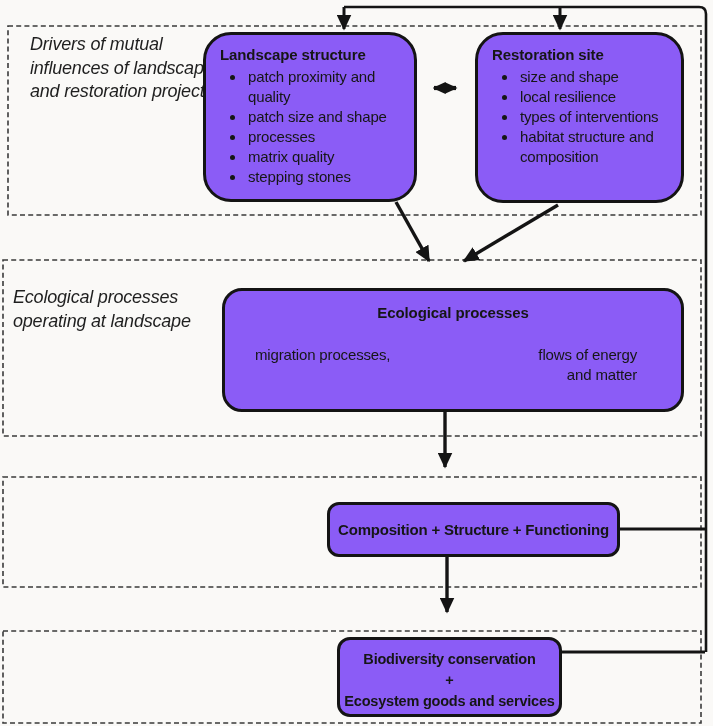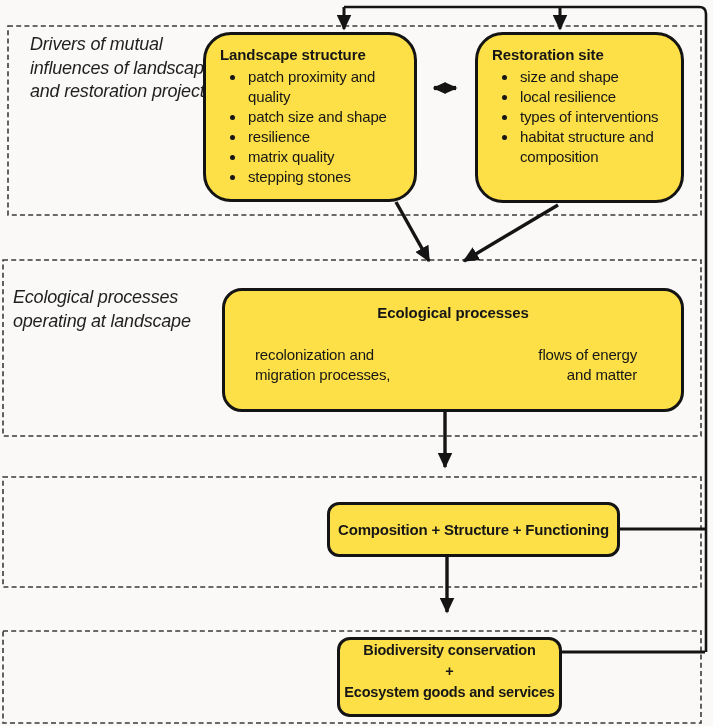--- a/index.html
+++ b/index.html
@@ -16,21 +16,21 @@
     position:absolute;z-index:2;
     font-style:italic;
     font-size:18px;line-height:23.5px;
     color:#1f1f1f;
     letter-spacing:-0.2px;
   }
   .sec-label span{display:block;}
   .box{
     position:absolute;z-index:3;
     border:3.2px solid #141414;
-    background:#fde047;
+    background:#8b5cf6;
     box-sizing:border-box;
   }
   .bullet-box{border-radius:28px;padding:10px 8px 0 14px;}
   .bullet-box .box-title{font-weight:bold;font-size:15px;line-height:19px;letter-spacing:-0.1px;}
   .bullet-box ul{
     margin:3px 0 0 0;padding:0 0 0 26px;
     list-style:disc outside;
   }
   .bullet-box li{
     font-size:15px;line-height:20px;letter-spacing:-0.15px;
@@ -44,21 +44,21 @@
   .eco-left{position:absolute;left:30px;top:54px;font-size:15px;line-height:19.5px;letter-spacing:-0.15px;}
   .eco-right{position:absolute;right:44px;top:54px;font-size:15px;line-height:19.5px;text-align:right;letter-spacing:-0.15px;}
   .eco-left span,.eco-right span{display:block;}
   #box-comp{
     border-radius:12px;border-width:3.4px;
     display:flex;align-items:center;justify-content:center;
     font-weight:bold;font-size:15px;letter-spacing:-0.2px;
   }
   #box-bio{
     border-radius:13px;border-width:3.4px;
-    text-align:center;
+    text-align:center;padding-top:9px;
     font-weight:bold;font-size:14.5px;line-height:21px;letter-spacing:-0.2px;
   }
   #box-bio span{display:block;}
 </style>
 </head>
 <body>
 
 <div id="canvas">
 
   <svg id="connector-layer" viewBox="0 0 713 726" xmlns="http://www.w3.org/2000/svg">
@@ -100,40 +100,39 @@
   <div class="sec-label" style="left:13px;top:286px;">
     <span>Ecological processes</span>
     <span>operating at landscape</span>
   </div>
 
   <div class="box bullet-box" style="left:203px;top:32px;width:214px;height:170px;">
     <div class="box-title">Landscape structure</div>
     <ul>
       <li>patch proximity and quality</li>
       <li>patch size and shape</li>
-      <li>resilience</li>
+      <li>processes</li>
       <li>matrix quality</li>
       <li>stepping stones</li>
     </ul>
   </div>
 
   <div class="box bullet-box" style="left:475px;top:32px;width:209px;height:171px;">
     <div class="box-title">Restoration site</div>
     <ul>
       <li>size and shape</li>
       <li>local resilience</li>
       <li>types of interventions</li>
       <li>habitat structure and composition</li>
     </ul>
   </div>
 
   <div class="box" id="box-eco" style="left:222px;top:288px;width:462px;height:124px;">
     <div class="eco-title">Ecological processes</div>
     <div class="eco-left">
-      <span>recolonization and</span>
       <span>migration processes,</span>
     </div>
     <div class="eco-right">
       <span>flows of energy</span>
       <span>and matter</span>
     </div>
   </div>
 
   <div class="box" id="box-comp" style="left:302px;top:502px;width:293px;height:55px;margin-left:25px;">
     <span>Composition + Structure + Functioning</span>

